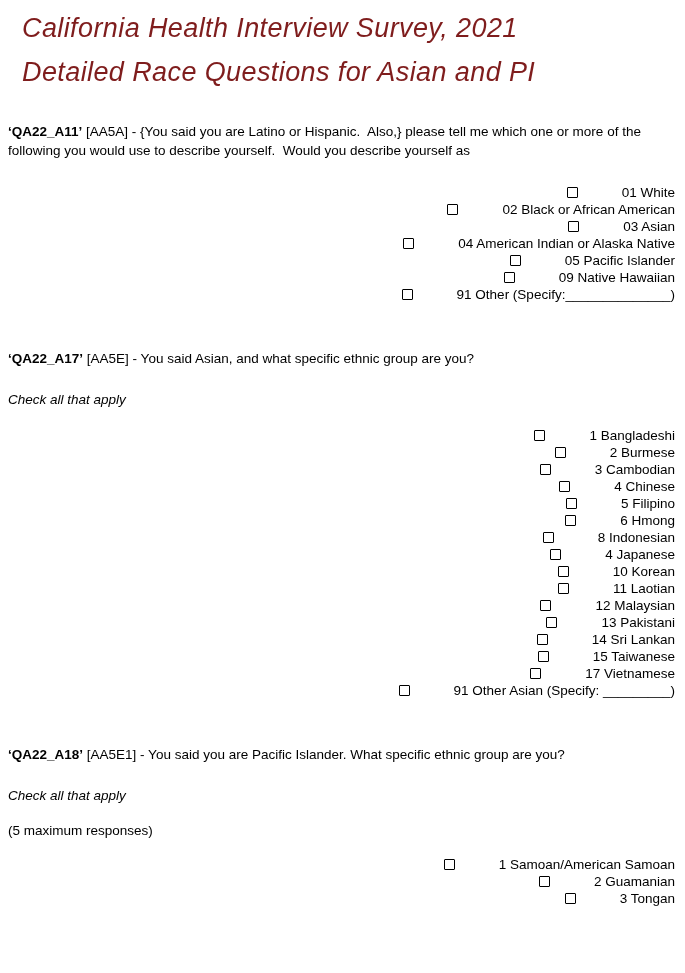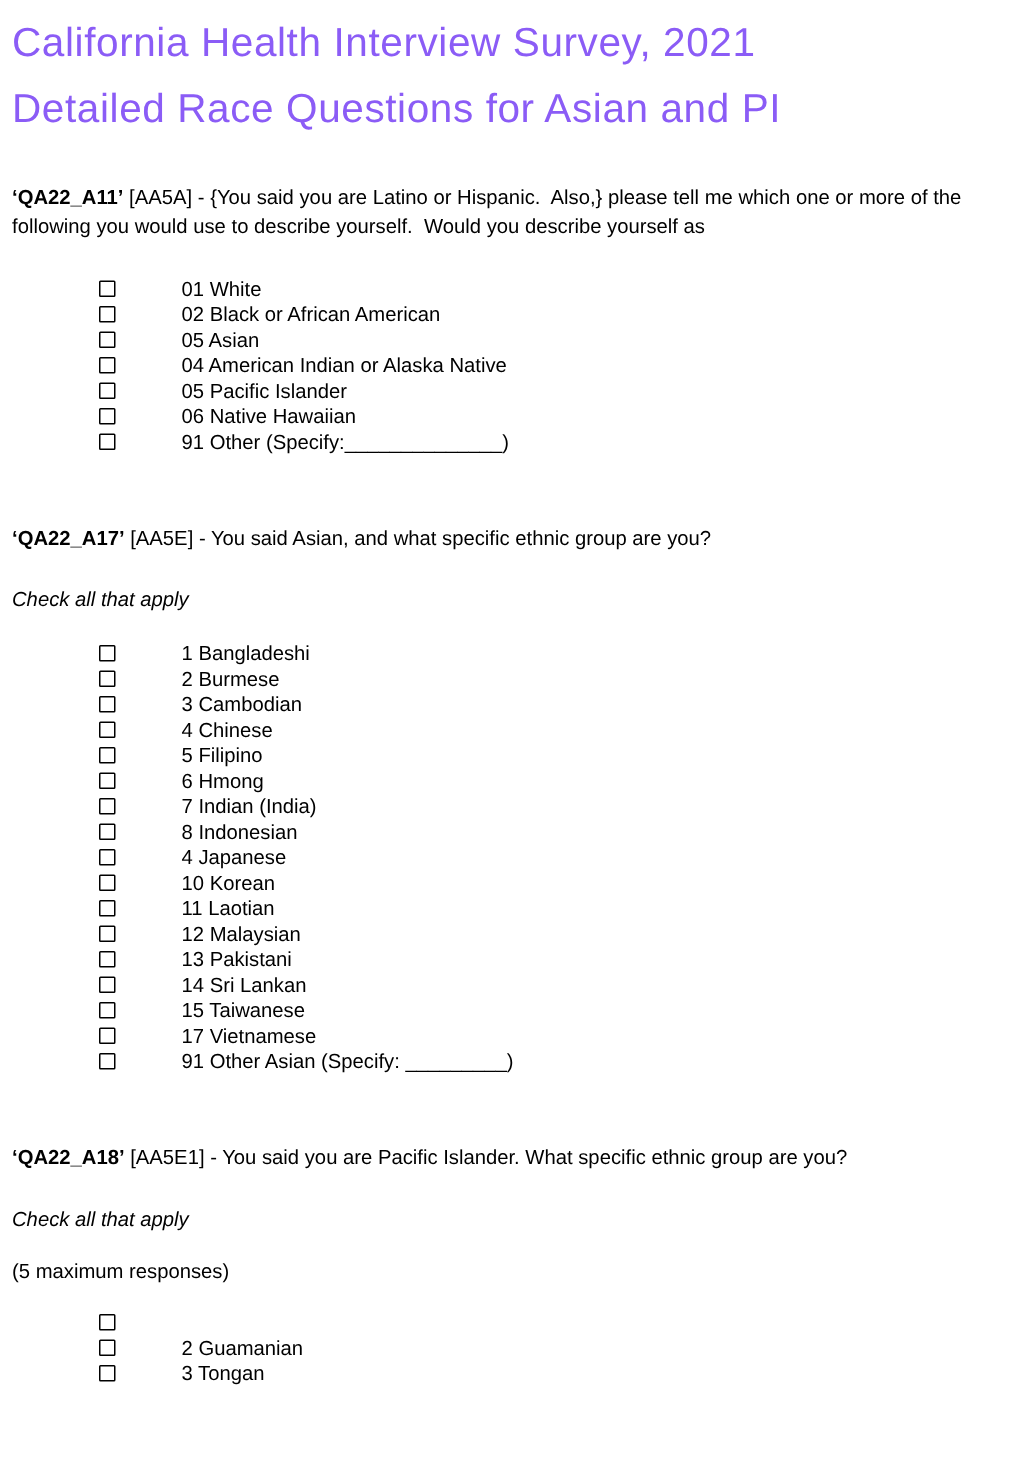--- a/index.html
+++ b/index.html
@@ -14,22 +14,23 @@
     min-height: 973px;
     box-sizing: border-box;
     padding: 4px 10px 10px 8px;
     background: #ffffff;
   }
   .doc-title {
     font-size: 27px;
     font-weight: 400;
     letter-spacing: 0.4px;
     line-height: 44px;
-    margin: 2px 0 28px 0;
-    color: #8b5cf6;
+    margin: 2px 0 28px 14px;
+    color: #7f1d1d;
+    font-style: italic;
   }
   .question {
     margin-bottom: 46px;
   }
   .q-head {
     font-size: 13.5px;
     line-height: 19px;
     margin: 0 0 24px 0;
     white-space: pre-wrap;
   }
@@ -48,20 +49,21 @@
   .options {
     margin: 0;
   }
   .option-row {
     display: flex;
     align-items: center;
     padding-left: 58px;
     height: 17px;
     font-size: 13.5px;
     white-space: pre-wrap;
+    justify-content: flex-end;
   }
   .checkbox {
     width: 9px;
     height: 9px;
     border: 1.6px solid #000000;
     border-radius: 1px;
     background: #ffffff;
     display: inline-block;
     flex: none;
     margin-right: 44px;
@@ -79,54 +81,53 @@
     <span>California Health Interview Survey, 2021</span><br>
     <span>Detailed Race Questions for Asian and PI</span>
   </h1>
 
   <div id="questions">
       <section class="question">
         <p class="q-head"><span class="q-id">‘QA22_A11’</span> <span class="q-var">[AA5A]</span> <span class="q-text">- {You said you are Latino or Hispanic.  Also,} please tell me which one or more of the following you would use to describe yourself.  Would you describe yourself as</span></p>
         <div class="options">
           <div class="option-row"><span class="checkbox"></span><span class="option-label">01 White</span></div>
           <div class="option-row"><span class="checkbox"></span><span class="option-label">02 Black or African American</span></div>
-          <div class="option-row"><span class="checkbox"></span><span class="option-label">05 Asian</span></div>
+          <div class="option-row"><span class="checkbox"></span><span class="option-label">03 Asian</span></div>
           <div class="option-row"><span class="checkbox"></span><span class="option-label">04 American Indian or Alaska Native</span></div>
           <div class="option-row"><span class="checkbox"></span><span class="option-label">05 Pacific Islander</span></div>
-          <div class="option-row"><span class="checkbox"></span><span class="option-label">06 Native Hawaiian</span></div>
+          <div class="option-row"><span class="checkbox"></span><span class="option-label">09 Native Hawaiian</span></div>
           <div class="option-row"><span class="checkbox"></span><span class="option-label">91 Other (Specify:______________)</span></div>
         </div>
       </section>
       <section class="question">
         <p class="q-head"><span class="q-id">‘QA22_A17’</span> <span class="q-var">[AA5E]</span> <span class="q-text">- You said Asian, and what specific ethnic group are you?</span></p>
         <p class="q-instruction">Check all that apply</p>
         <div class="options">
           <div class="option-row"><span class="checkbox"></span><span class="option-label">1 Bangladeshi</span></div>
           <div class="option-row"><span class="checkbox"></span><span class="option-label">2 Burmese</span></div>
           <div class="option-row"><span class="checkbox"></span><span class="option-label">3 Cambodian</span></div>
           <div class="option-row"><span class="checkbox"></span><span class="option-label">4 Chinese</span></div>
           <div class="option-row"><span class="checkbox"></span><span class="option-label">5 Filipino</span></div>
           <div class="option-row"><span class="checkbox"></span><span class="option-label">6 Hmong</span></div>
-          <div class="option-row"><span class="checkbox"></span><span class="option-label">7 Indian (India)</span></div>
           <div class="option-row"><span class="checkbox"></span><span class="option-label">8 Indonesian</span></div>
           <div class="option-row"><span class="checkbox"></span><span class="option-label">4 Japanese</span></div>
           <div class="option-row"><span class="checkbox"></span><span class="option-label">10 Korean</span></div>
           <div class="option-row"><span class="checkbox"></span><span class="option-label">11 Laotian</span></div>
           <div class="option-row"><span class="checkbox"></span><span class="option-label">12 Malaysian</span></div>
           <div class="option-row"><span class="checkbox"></span><span class="option-label">13 Pakistani</span></div>
           <div class="option-row"><span class="checkbox"></span><span class="option-label">14 Sri Lankan</span></div>
           <div class="option-row"><span class="checkbox"></span><span class="option-label">15 Taiwanese</span></div>
           <div class="option-row"><span class="checkbox"></span><span class="option-label">17 Vietnamese</span></div>
           <div class="option-row"><span class="checkbox"></span><span class="option-label">91 Other Asian (Specify: _________)</span></div>
         </div>
       </section>
       <section class="question">
         <p class="q-head"><span class="q-id">‘QA22_A18’</span> <span class="q-var">[AA5E1]</span> <span class="q-text">- You said you are Pacific Islander. What specific ethnic group are you?</span></p>
         <p class="q-instruction">Check all that apply</p>
         <p class="q-max">(5 maximum responses)</p>
         <div class="options">
-          <div class="option-row"><span class="checkbox"></span></div>
+          <div class="option-row"><span class="checkbox"></span><span class="option-label">1 Samoan/American Samoan</span></div>
           <div class="option-row"><span class="checkbox"></span><span class="option-label">2 Guamanian</span></div>
           <div class="option-row"><span class="checkbox"></span><span class="option-label">3 Tongan</span></div>
         </div>
       </section>
     </div>
 </div>
 
 </body></html>

